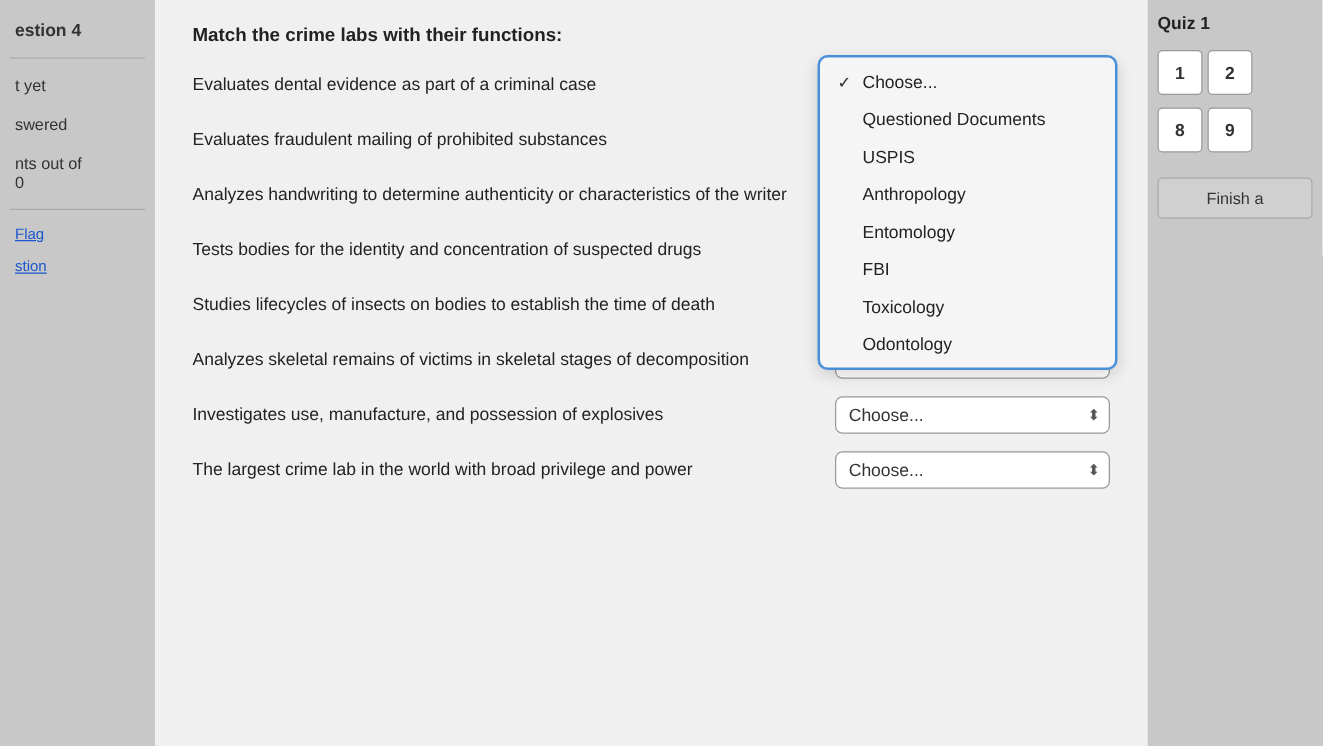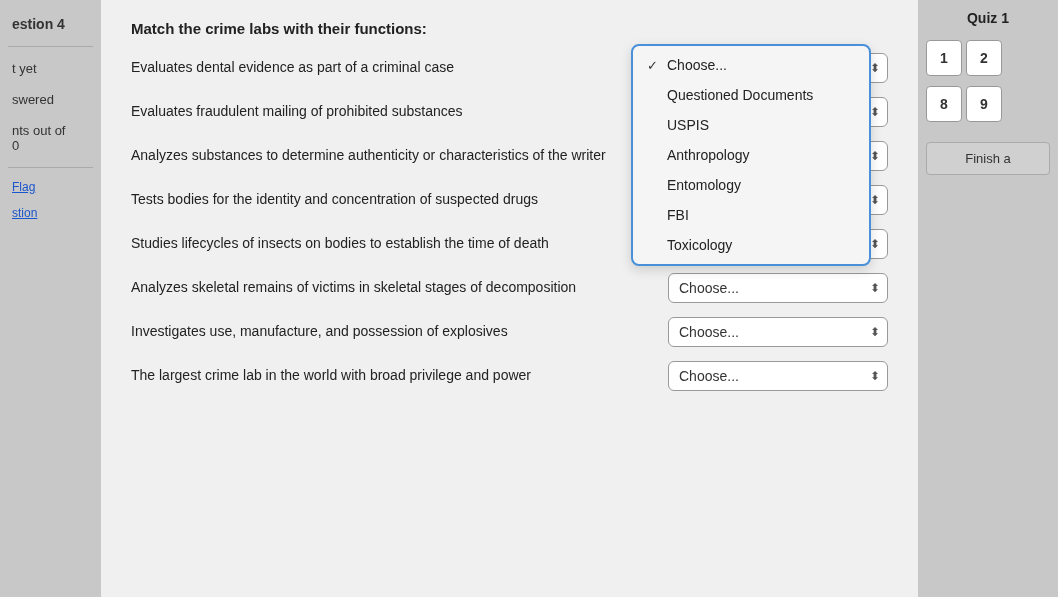--- a/index.html
+++ b/index.html
@@ -7,21 +7,21 @@
       font-family: -apple-system, BlinkMacSystemFont, 'Segoe UI', Helvetica, Arial, sans-serif;
       background: #e8e8e8;
       width: 1058px;
       height: 597px;
       overflow: hidden;
       display: flex;
     }
 
     
     .sidebar {
-      width: 101px;
+      width: 124px;
       background: #c8c8c8;
       padding: 10px 0;
       display: flex;
       flex-direction: column;
       gap: 4px;
       flex-shrink: 0;
     }
     .sidebar-item {
       padding: 6px 12px;
       font-size: 13px;
@@ -150,21 +150,20 @@
       flex-direction: column;
       gap: 8px;
       flex-shrink: 0;
     }
 
     .quiz-title {
       font-size: 14px;
       font-weight: 700;
       color: #222;
       margin-bottom: 6px;
-      text-align: center;
     }
 
     .page-buttons {
       display: flex;
       gap: 4px;
       flex-wrap: wrap;
     }
 
     .page-btn {
       width: 36px;
@@ -245,21 +244,21 @@
       <div class="match-question">Evaluates fraudulent mailing of prohibited substances</div>
       <div class="match-dropdown">
         <select class="dropdown-select">
           <option>Choose...</option>
         </select>
         <span class="dropdown-arrow">⬍</span>
       </div>
     </div>
 
     <div class="match-row">
-      <div class="match-question">Analyzes substances to determine authenticity or characteristics of the writer</div>
+      <div class="match-question">Analyzes handwriting to determine authenticity or characteristics of the writer</div>
       <div class="match-dropdown">
         <select class="dropdown-select">
           <option>Choose...</option>
         </select>
         <span class="dropdown-arrow">⬍</span>
       </div>
     </div>
 
     <div class="match-row">
       <div class="match-question">Tests bodies for the identity and concentration of suspected drugs</div>
@@ -336,20 +335,24 @@
         <span>Entomology</span>
       </div>
       <div class="dropdown-open-item">
         <span class="check"></span>
         <span>FBI</span>
       </div>
       <div class="dropdown-open-item">
         <span class="check"></span>
         <span>Toxicology</span>
       </div>
+      <div class="dropdown-open-item">
+        <span class="check"></span>
+        <span>Odontology</span>
+      </div>
     </div>
   </div>
 
 </div>
 
 <div class="right-panel">
   <div class="quiz-title">Quiz 1</div>
   <div class="page-buttons">
     <div class="page-btn">1</div>
     <div class="page-btn">2</div>

